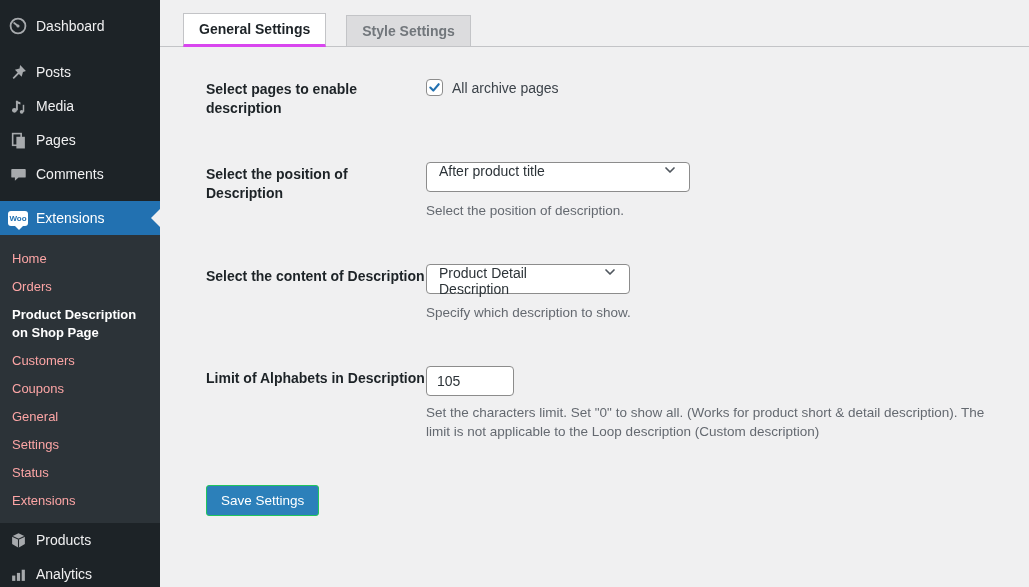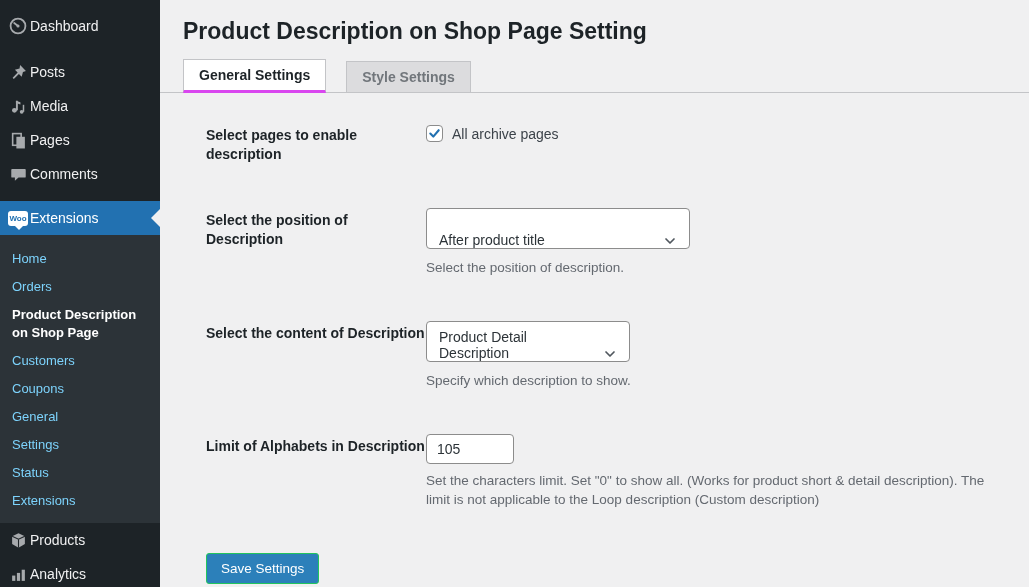--- a/index.html
+++ b/index.html
@@ -13,21 +13,21 @@
 
   
   #sidebar {
     width:160px; min-width:160px; height:587px;
     background:#1d2327;
     padding-top:9px;
     font-size:14px;
   }
   .menu-item {
     height:34px; display:flex; align-items:center;
-    padding:0 8px; gap:2px;
+    padding:0 8px; gap:8px;
     color:#f0f0f1; cursor:pointer; position:relative;
   }
   .menu-item .mi-icon { width:20px; height:20px; display:flex; align-items:center; justify-content:center; }
   .menu-item svg { display:block; }
   .sep { height:12px; }
   .menu-item.wc-active {
     background:#2271b1; color:#fff; margin-top:10px;
   }
   .wc-arrow {
     position:absolute; right:0; top:50%; transform:translateY(-50%);
@@ -44,21 +44,21 @@
   .wc-badge:after {
     content:""; position:absolute; bottom:-4px; left:7px;
     border-left:4px solid transparent; border-right:4px solid transparent;
     border-top:4px solid #fff;
   }
   #submenu {
     background:#2c3338; padding:10px 0 8px; list-style:none;
   }
   #submenu li {
     padding:5px 12px; font-size:13px; line-height:18px;
-    color:#7dd3fc; cursor:pointer;
+    color:#fca5a5; cursor:pointer;
   }
   #submenu li.current { color:#fff; font-weight:700; }
 
   
   #content { flex:1; height:587px; background:#f0f0f1; }
   #page-title {
     font-size:23px; font-weight:600; line-height:30px;
     color:#1d2327; padding:16px 20px 0 23px;
   }
   .tabs {
@@ -86,23 +86,23 @@
   .checkbox-line { display:flex; align-items:center; gap:9px; padding-top:2px; }
   .checkbox {
     width:17px; height:17px; background:#fff;
     border:1px solid #8c8c8c; border-radius:4px;
     display:inline-flex; align-items:center; justify-content:center;
     cursor:pointer;
   }
   .checkbox-label { font-size:14px; color:#3c434a; }
 
   .select-box {
-    height:41px; background:#fff;
+    height:30px; background:#fff;
     border:1px solid #8c8c8c; border-radius:4px;
-    display:inline-flex; align-items:flex-end; justify-content:space-between;
+    display:inline-flex; align-items:flex-start; justify-content:space-between;
     padding:0 12px; font-size:14px; color:#2c3338; cursor:pointer;
   }
   .select-box.w-position { width:264px; }
   .select-box.w-content  { width:204px; }
   .chevron { margin-left:10px; display:flex; }
 
   .text-input {
     width:88px; height:30px; background:#fff;
     border:1px solid #8c8c8c; border-radius:4px;
     padding:0 10px; font-size:14px; color:#2c3338;
@@ -217,21 +217,20 @@
           <rect x="11" y="3.5" width="3" height="10.5" fill="#a7aaad"></rect>
         </svg>
     </span>
     <span>Analytics</span>
   </div>
 
 </aside>
 
 <main id="content">
 
-  <h1 id="page-title">Product Description on Shop Page Setting</h1>
 
   <div class="tabs">
     <span class="tab active">General Settings</span>
     <span class="tab inactive">Style Settings</span>
   </div>
 
   <div class="form">
 
     
     <div class="form-row">

